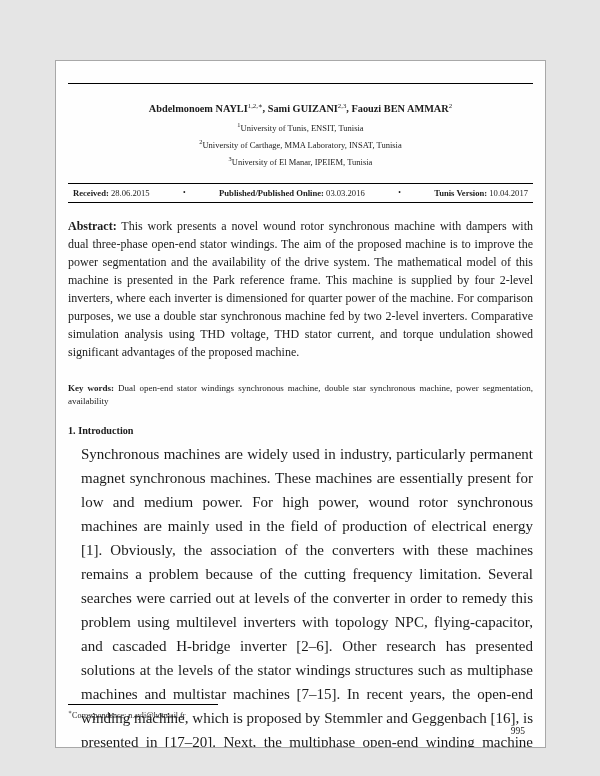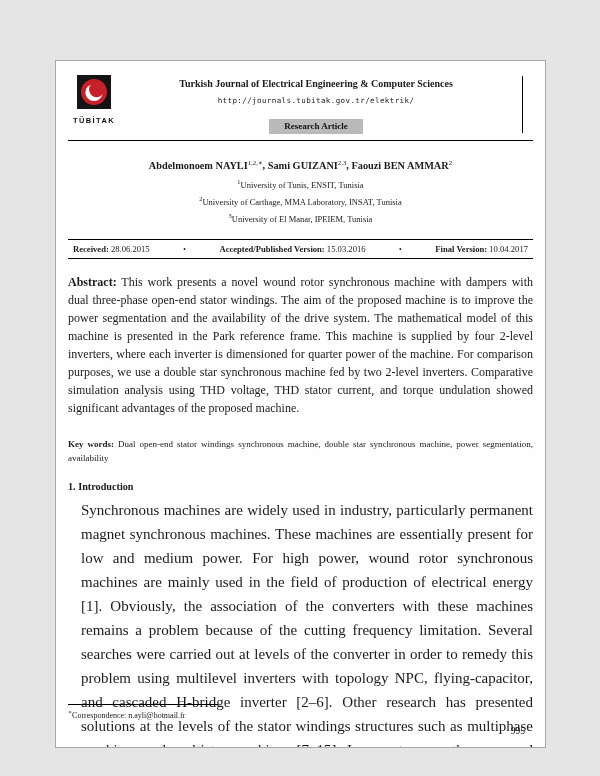--- a/index.html
+++ b/index.html
@@ -68,57 +68,43 @@
   .footnote-rule { width: 150px; border: 0; border-top: 1px solid #000; margin: 0 0 3px 0; }
   .footnote sup { font-size: 6px; }
   .pageno { position: absolute; right: 20px; bottom: 11px; font-size: 9.5px; }
 </style>
 </head>
 <body>
 
 <div class="paper">
 
   <div class="hdr">
-    <div class="logo">
-      <svg width="34" height="34" viewBox="0 0 34 34">
-        <rect x="0" y="0" width="34" height="34" fill="#141414"></rect>
-        <circle cx="17" cy="17" r="13" fill="#c8202b"></circle>
-        <circle cx="17" cy="17.5" r="8.6" fill="#ffffff"></circle>
-        <circle cx="19.6" cy="14.6" r="7.6" fill="#c8202b"></circle>
-      </svg>
-      <div class="logo-text">TÜBİTAK</div>
-    </div>
-    <div class="hdr-center">
-      <div class="journal-name">Turkish Journal of Electrical Engineering &amp; Computer Sciences</div>
-      <div><span class="journal-url">http://journals.tubitak.gov.tr/elektrik/</span></div>
-      <div class="badge-row"><span class="article-type">Research Article</span></div>
-    </div>
     <div class="vsep"></div>
   </div>
   <hr class="hdr-rule">
 
 
   <div class="authors">
     <span><span>Abdelmonoem NAYLI</span><sup>1,2,∗</sup></span><span>, </span>
     <span><span>Sami GUIZANI</span><sup>2,3</sup></span><span>, </span>
     <span><span>Faouzi BEN AMMAR</span><sup>2</sup></span><span></span>
   </div>
 
   <div class="affils">
     <div><sup>1</sup><span>University of Tunis, ENSIT, Tunisia</span></div>
     <div><sup>2</sup><span>University of Carthage, MMA Laboratory, INSAT, Tunisia</span></div>
     <div><sup>3</sup><span>University of El Manar, IPEIEM, Tunisia</span></div>
   </div>
 
   <div class="dates">
     <span><b>Received:</b> <span>28.06.2015</span></span>
     <span class="bullet">•</span>
-    <span><b>Accepted/Published Version:</b> <span>15.03.2016</span></span>
+    <span><b>Published/Published Online:</b> <span>03.03.2016</span></span>
     <span class="bullet">•</span>
-    <span><b>Final Version:</b> <span>10.04.2017</span></span>
+    <span><b>Tunis Version:</b> <span>10.04.2017</span></span>
   </div>
 
   <div class="abstract"><b>Abstract:</b> <span>This work presents a novel wound rotor synchronous machine with dampers with dual three-phase open-end stator windings. The aim of the proposed machine is to improve the power segmentation and the availability of the drive system. The mathematical model of this machine is presented in the Park reference frame. This machine is supplied by four 2-level inverters, where each inverter is dimensioned for quarter power of the machine. For comparison purposes, we use a double star synchronous machine fed by two 2-level inverters. Comparative simulation analysis using THD voltage, THD stator current, and torque undulation showed significant advantages of the proposed machine.</span></div>
 
   <div class="keywords"><b>Key words:</b> <span>Dual open-end stator windings synchronous machine, double star synchronous machine, power segmentation, availability</span></div>
 
   <div class="sec-heading">1. Introduction</div>
   <div class="para">Synchronous machines are widely used in industry, particularly permanent magnet synchronous machines. These machines are essentially present for low and medium power. For high power, wound rotor synchronous machines are mainly used in the field of production of electrical energy [1]. Obviously, the association of the converters with these machines remains a problem because of the cutting frequency limitation. Several searches were carried out at levels of the converter in order to remedy this problem using multilevel inverters with topology NPC, flying-capacitor, and cascaded H-bridge inverter [2–6]. Other research has presented solutions at the levels of the stator windings structures such as multiphase machines and multistar machines [7–15]. In recent years, the open-end winding machine, which is proposed by Stemmler and Geggenbach [16], is presented in [17–20]. Next, the multiphase open-end winding machine structure with five-phase open-end winding configuration is presented in [21]. Furthermore, new publications have presented a novel machine structure, which is a three-phase dual open-end winding induction machine fed by four voltage source inverters [22,23]. This machine offers power segmentation and improves the reliability and availability of the drive system. In particular, it increases the liberty degrees in degraded mode.</div>
 
   <div class="footnote">

